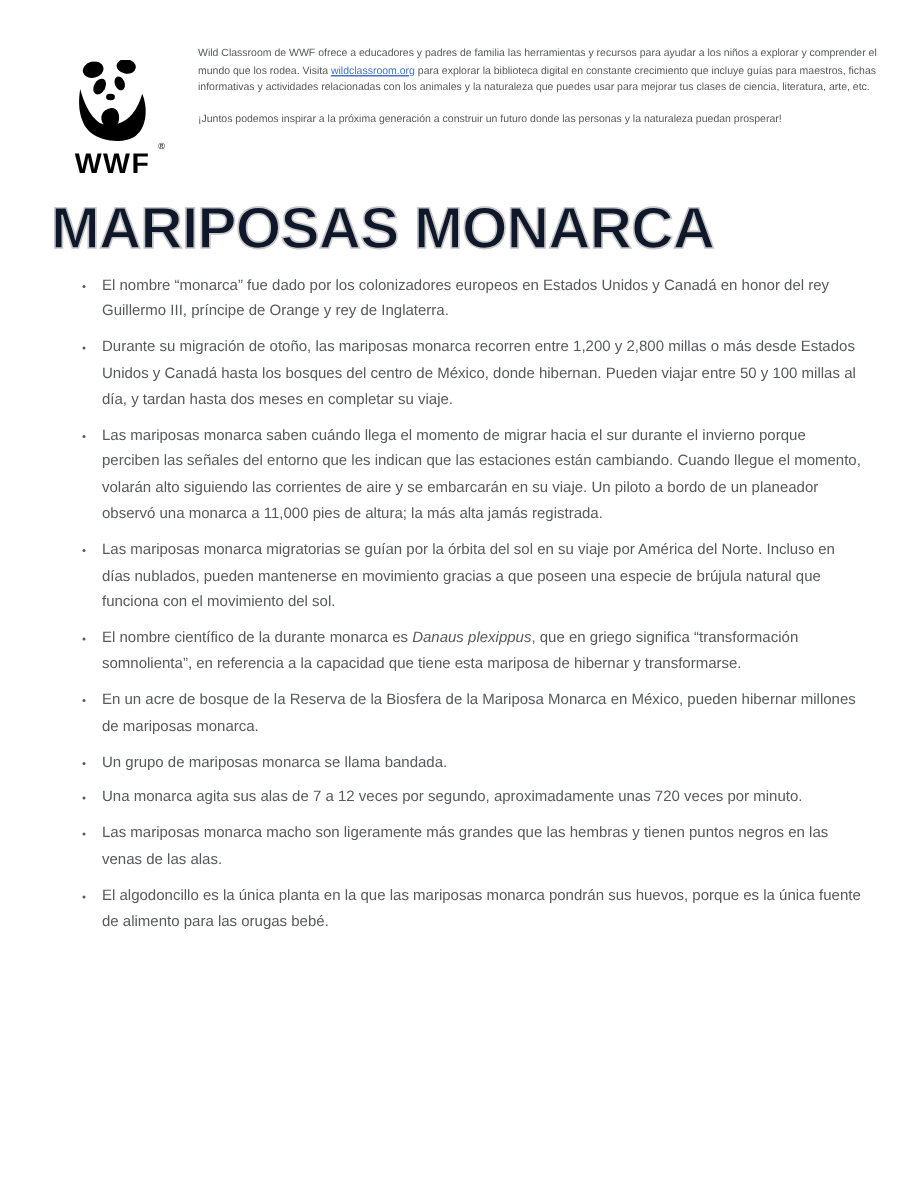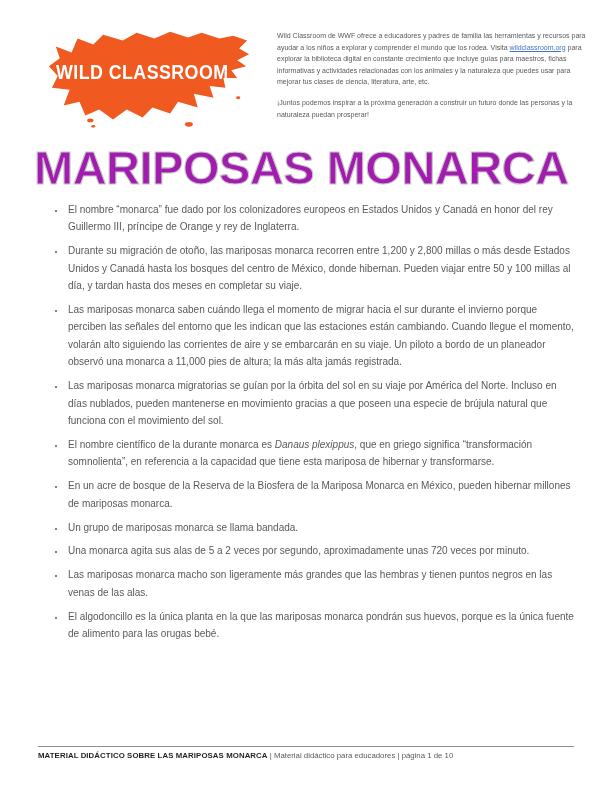--- a/index.html
+++ b/index.html
@@ -23,22 +23,22 @@
     position:absolute; left:12px; top:44px; color:#fff; font-weight:bold;
     font-size:21px; letter-spacing:.5px; white-space:nowrap;
     transform:scaleX(.85) translateY(-50%); transform-origin:left center;
   }
   .intro-block { flex:1; margin-left:26px; margin-top:4px; font-size:7px; line-height:11.6px; color:#58595b; }
   .intro-block p + p { margin-top:9px; }
   .intro-block a { color:#4472c4; text-decoration:underline; cursor:pointer; }
 
   
   .page-title {
-    margin:14px 0 0 34px; font-size:47px; font-weight:bold; line-height:1;
-    letter-spacing:-.5px; color:#a21caf; white-space:nowrap;
+    margin:14px 0 0 34px; font-size:39px; font-weight:bold; line-height:1;
+    letter-spacing:-.5px; color:#0f172a; white-space:nowrap;
     -webkit-text-stroke:1.1px #c6c6c6;
   }
 
   
   .content { padding:0 32px 0 38px; }
   .section-head {
     position:relative; margin-left:19px; margin-top:44px;
     border-bottom:1.6px solid #4a4a4a; padding-bottom:9px;
   }
   .section-head h2 { font-size:11.5px; font-weight:bold; color:#1d1d1b; letter-spacing:.1px; }
@@ -61,54 +61,53 @@
   }
   .footer .f-bold { font-weight:bold; color:#231f20; letter-spacing:.1px; }
 </style>
 </head>
 <body>
 
 <div class="page">
 
   <div class="header">
 
-
-    <div class="splash-wrap">
-      <svg width="207" height="102" viewBox="0 0 210 102" aria-hidden="true">
-        <g fill="#f0591f">
-          <path d="M5,38 L16,30 L12,18 L28,24 L34,10 L50,16 L60,6 L80,12 L94,4 L112,10 L128,3 L146,9 L160,4 L178,10 L192,7 L206,12 L198,20 L208,26 L196,32 L205,38 L190,42 L196,50 L182,50 L184,60 L168,58 L172,70 L152,66 L156,80 L136,74 L128,86 L110,80 L100,90 L84,82 L70,92 L56,82 L42,88 L36,74 L20,78 L26,62 L8,60 L14,48 Z"></path>
-          <ellipse cx="47" cy="93" rx="3.2" ry="2"></ellipse>
-          <ellipse cx="50" cy="99" rx="2" ry="1.4"></ellipse>
-          <ellipse cx="147" cy="97" rx="4" ry="2.4"></ellipse>
-          <ellipse cx="197" cy="70" rx="2.2" ry="1.5"></ellipse>
+    <div class="logo-block">
+      <svg width="54" height="58" viewBox="0 0 100 108" aria-hidden="true">
+        <g fill="#000">
+          <ellipse cx="26" cy="12" rx="13" ry="10" transform="rotate(-14 26 12)"></ellipse>
+          <ellipse cx="67" cy="8" rx="12" ry="9" transform="rotate(10 67 8)"></ellipse>
+          <ellipse cx="34" cy="33" rx="7" ry="10.5" transform="rotate(28 34 33)"></ellipse>
+          <ellipse cx="59" cy="29" rx="6" ry="9" transform="rotate(-22 59 29)"></ellipse>
+          <ellipse cx="47.5" cy="46" rx="5.5" ry="4"></ellipse>
+          <path d="M10,36 C6,58 10,80 24,91 C38,102 66,104 79,94 C93,83 94,60 87,42 C81,62 71,75 57,79 C61,67 55,58 47,60 C37,62 33,72 39,80 C27,77 15,57 10,36 Z"></path>
         </g>
       </svg>
-      <span class="splash-text">WILD CLASSROOM</span>
+      <span class="reg-mark">®</span>
+      <div class="wwf-wordmark">WWF</div>
     </div>
+
 
     <div class="intro-block">
       <p><span>Wild Classroom de WWF ofrece a educadores y padres de familia las herramientas y recursos  para ayudar a los niños a explorar y comprender el mundo que los rodea. Visita </span><a href="#">wildclassroom.org</a><span> para explorar la biblioteca digital en constante crecimiento que incluye guías para maestros, fichas informativas y actividades relacionadas con los animales y la naturaleza que puedes usar para mejorar tus clases de ciencia, literatura, arte, etc.</span></p>
       <p>¡Juntos podemos inspirar a la próxima generación a construir un futuro donde las personas y la naturaleza puedan prosperar!</p>
     </div>
   </div>
 
   <div class="page-title">MARIPOSAS MONARCA</div>
 
   <div class="content">
     <ul class="facts">
         <li><span>El nombre “monarca”  fue dado por los colonizadores  europeos en Estados Unidos y Canadá en honor del rey Guillermo III, príncipe de Orange y rey de Inglaterra.</span></li>
         <li><span>Durante su migración de otoño, las mariposas monarca recorren entre 1,200 y 2,800 millas o más desde Estados Unidos y Canadá hasta los bosques del centro de México, donde hibernan. Pueden viajar entre 50 y 100 millas al día, y tardan hasta dos meses en completar su viaje.</span></li>
         <li><span>Las mariposas monarca saben cuándo llega el momento de migrar hacia el sur durante el invierno porque perciben las señales del entorno que les indican que las estaciones están cambiando. Cuando llegue el momento, volarán alto siguiendo las corrientes de aire y se embarcarán en su viaje. Un piloto a bordo de un planeador observó una monarca a 11,000 pies de altura; la más alta jamás registrada.</span></li>
         <li><span>Las mariposas monarca migratorias se guían por la órbita del sol en su viaje por América del Norte. Incluso en días nublados, pueden mantenerse en movimiento gracias a que poseen una especie de brújula natural que funciona con el movimiento del sol.</span></li>
         <li><span>El nombre científico de la durante monarca es </span><em>Danaus plexippus</em><span>, que en griego significa “transformación somnolienta”, en referencia a la capacidad que tiene esta mariposa de hibernar y transformarse.</span></li>
         <li><span>En un acre de bosque de la Reserva de la Biosfera de la Mariposa Monarca en México, pueden hibernar millones de mariposas monarca.</span></li>
         <li><span>Un grupo de mariposas monarca se llama bandada.</span></li>
-        <li><span>Una monarca agita sus alas de 5 a 2 veces por segundo, aproximadamente unas 720 veces por minuto.</span></li>
+        <li><span>Una monarca agita sus alas de 7 a 12 veces por segundo, aproximadamente unas 720 veces por minuto.</span></li>
         <li><span>Las mariposas monarca macho son ligeramente más grandes que las hembras y tienen puntos negros en las venas de las alas.</span></li>
         <li><span>El algodoncillo es la única planta en la que las mariposas monarca pondrán sus huevos, porque es la única fuente de alimento para las orugas bebé.</span></li>
       </ul>
   </div>
 
-  <div class="footer">
-    <span class="f-bold">MATERIAL DIDÁCTICO SOBRE LAS MARIPOSAS MONARCA</span><span> | Material didáctico para educadores | página 1 de 10</span>
-  </div>
 
 </div>
 
 </body></html>

